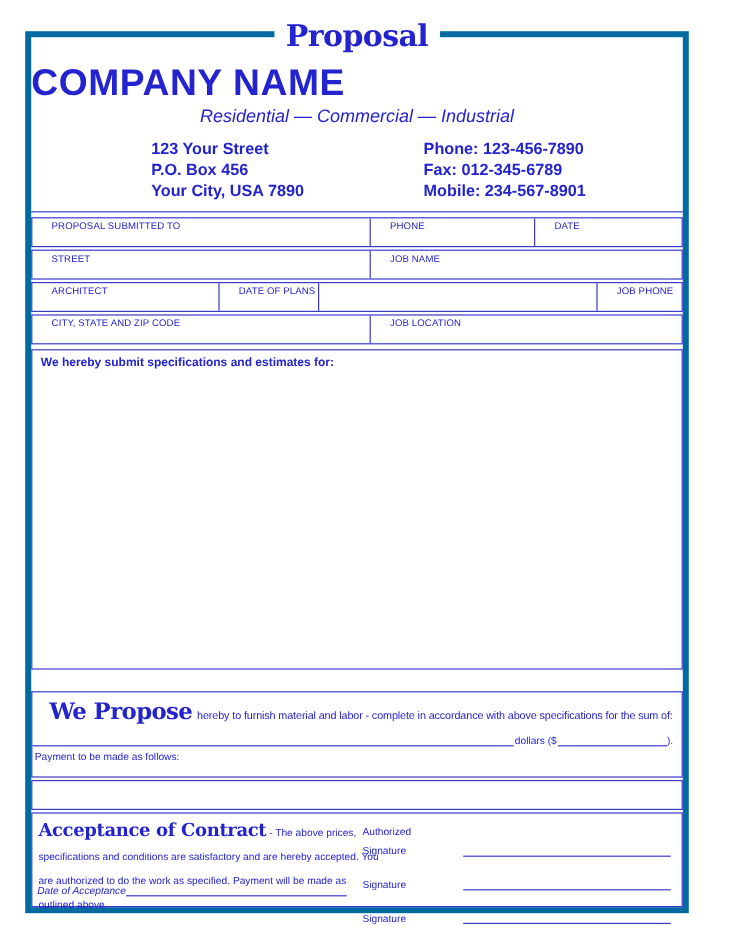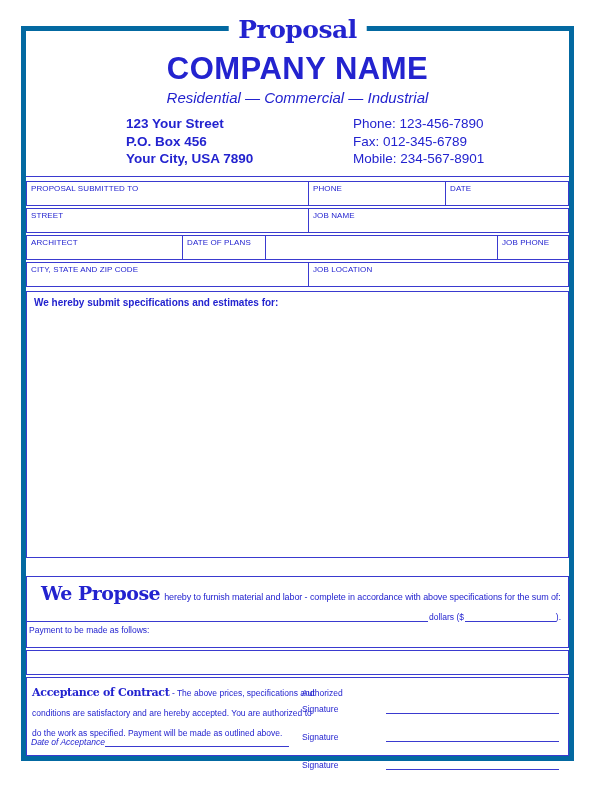--- a/index.html
+++ b/index.html
@@ -7,33 +7,33 @@
               font-family:"Liberation Sans", sans-serif; color:#2323cf; }
   .sheet { position:absolute; left:21px; top:26px; width:553px; height:735px;
            border:5px solid #0369a1; display:flex; flex-direction:column; }
   .blackletter { font-family:"DejaVu Serif", serif; font-weight:bold; letter-spacing:-0.5px; }
 
   
   .form-title { position:absolute; top:-16px; left:50%; transform:translateX(-50%);
                 background:#ffffff; padding:0 10px; font-size:25px; line-height:30px;
                 white-space:nowrap; }
   .masthead { position:relative; height:146px; border-bottom:1px solid #3a3acf; flex:none; }
-  .company { position:absolute; top:20px; left:0; width:100%; text-align:center;
+  .company { position:absolute; top:20px; left:0; width:100%; 
              font-size:31px; font-weight:bold; letter-spacing:0.5px; }
   .tagline { position:absolute; top:58px; left:0; width:100%; text-align:center;
              font-size:15px; font-style:italic; }
   .addr-block { position:absolute; top:84px; left:100px; font-size:13.5px; font-weight:bold;
                 line-height:17.5px; }
-  .contact-block { position:absolute; top:84px; left:327px; font-size:13.5px; font-weight:normal;
+  .contact-block { position:absolute; top:84px; left:327px; font-size:13.5px; font-weight:bold;
                    line-height:17.5px; }
 
   
   .info-rows { margin-top:4px; flex:none; }
   .irow { display:flex; height:25px; border:1px solid #3a3acf; margin-bottom:2px; }
-  .cell { height:100%; padding:2px 0 0 4px; font-size:8px; letter-spacing:0.1px; }
+  .cell { height:100%; padding:2px 0 0 16px; font-size:8px; letter-spacing:0.1px; }
   .cell + .cell { border-left:1px solid #3a3acf; }
   .w-main { width:281px; flex:none; }
   .w-phone { width:137px; flex:none; }
   .w-rest { flex:1; }
   .w-arch { width:155px; flex:none; }
   .w-plans { width:83px; flex:none; }
   .w-mid { width:232px; flex:none; }
   .w-jobphone { flex:1; }
 
   
@@ -53,21 +53,21 @@
   .dl-right { flex:1; }
   .dollars-label { flex:none; padding:0 1px; }
   .dollars-suffix { flex:none; }
   .payment-label { position:absolute; top:48px; left:2px; font-size:8.5px; }
 
   .payment-extra-box { margin-top:2px; height:25px; border:1px solid #3a3acf; flex:none; }
 
   .acceptance-box { margin-top:2px; flex:1; border:1px solid #3a3acf; position:relative; }
   .acc-left { position:absolute; left:5px; top:5px; width:284px; font-size:8.5px;
               line-height:20px; }
-  .acc-heading { font-size:11px; line-height:18px; letter-spacing:-0.3px; }
+  .acc-heading { font-size:15px; line-height:18px; letter-spacing:-0.3px; }
   .acc-date-row { position:absolute; left:4px; bottom:8px; width:258px; display:flex;
                   align-items:flex-end; font-size:8.5px;font-style:italic; }
   .acc-right { position:absolute; left:275px; right:9px; top:10px; font-size:8.5px; }
   .sig-word { flex:none; }
   .sig-line { flex:1; border-bottom:1px solid #3a3acf; height:11px; }
   .sig-row { display:flex; align-items:flex-end; height:13px;gap:48px; }
   .sig-gap { margin-top:15px; }
   .auth-label { margin-bottom:3px; }
 </style>
 </head>

